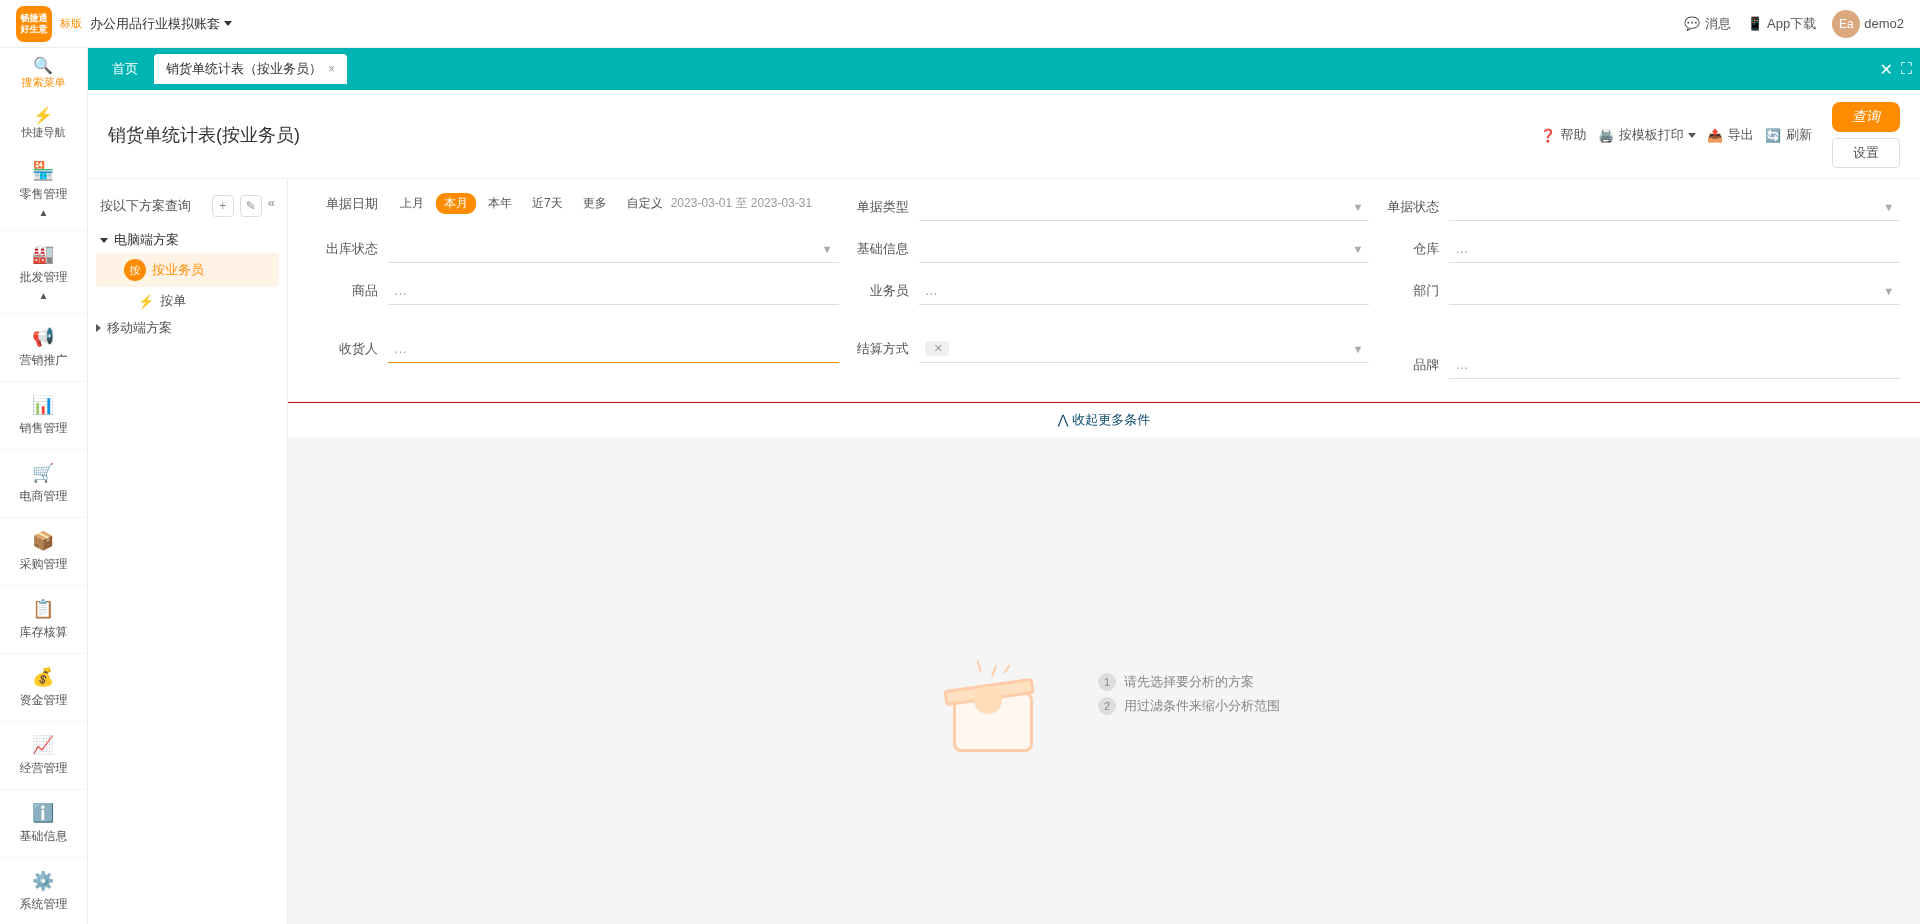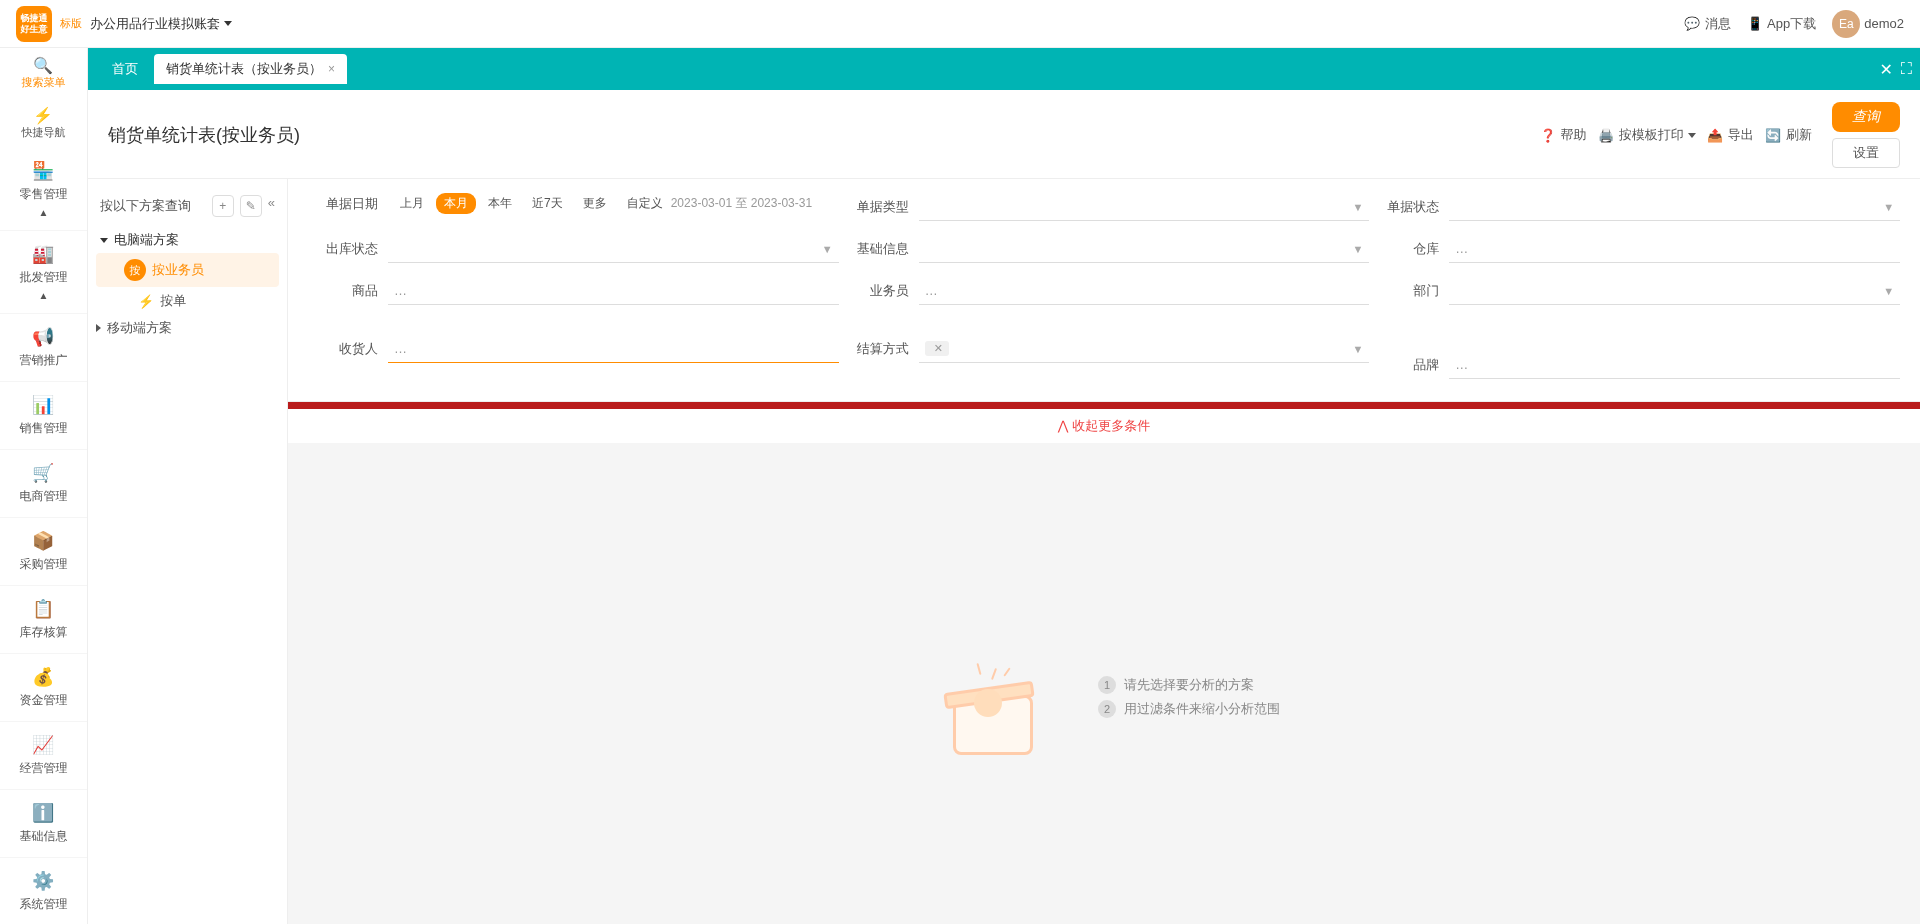--- a/index.html
+++ b/index.html
@@ -184,24 +184,24 @@
     .date-tabs { display: flex; gap: 4px; align-items: flex-start; margin-left: 4px; }
     .date-tab { padding: 2px 8px; font-size: 12px; color: #555; cursor: pointer; border-radius: 3px; }
     .date-tab.active { background: #ff8c00; color: #fff; border-radius: 9px; }
     .date-value { font-size: 12px; color: #999; margin-left: 0; }
 
     
     .collapse-bar {
       text-align: center;
       padding: 8px;
       background: #fff;
-      color: #ef4444;
+      color: #0c4a6e;
       font-size: 13px;
       cursor: pointer;
-      border-top: 7px solid #b91c1c;
+      border-top: 1px solid #b91c1c;
     }
 
     
     .data-area {
       flex: 1;
       background: #f5f5f5;
       display: flex;
       align-items: center;
       justify-content: center;
     }

